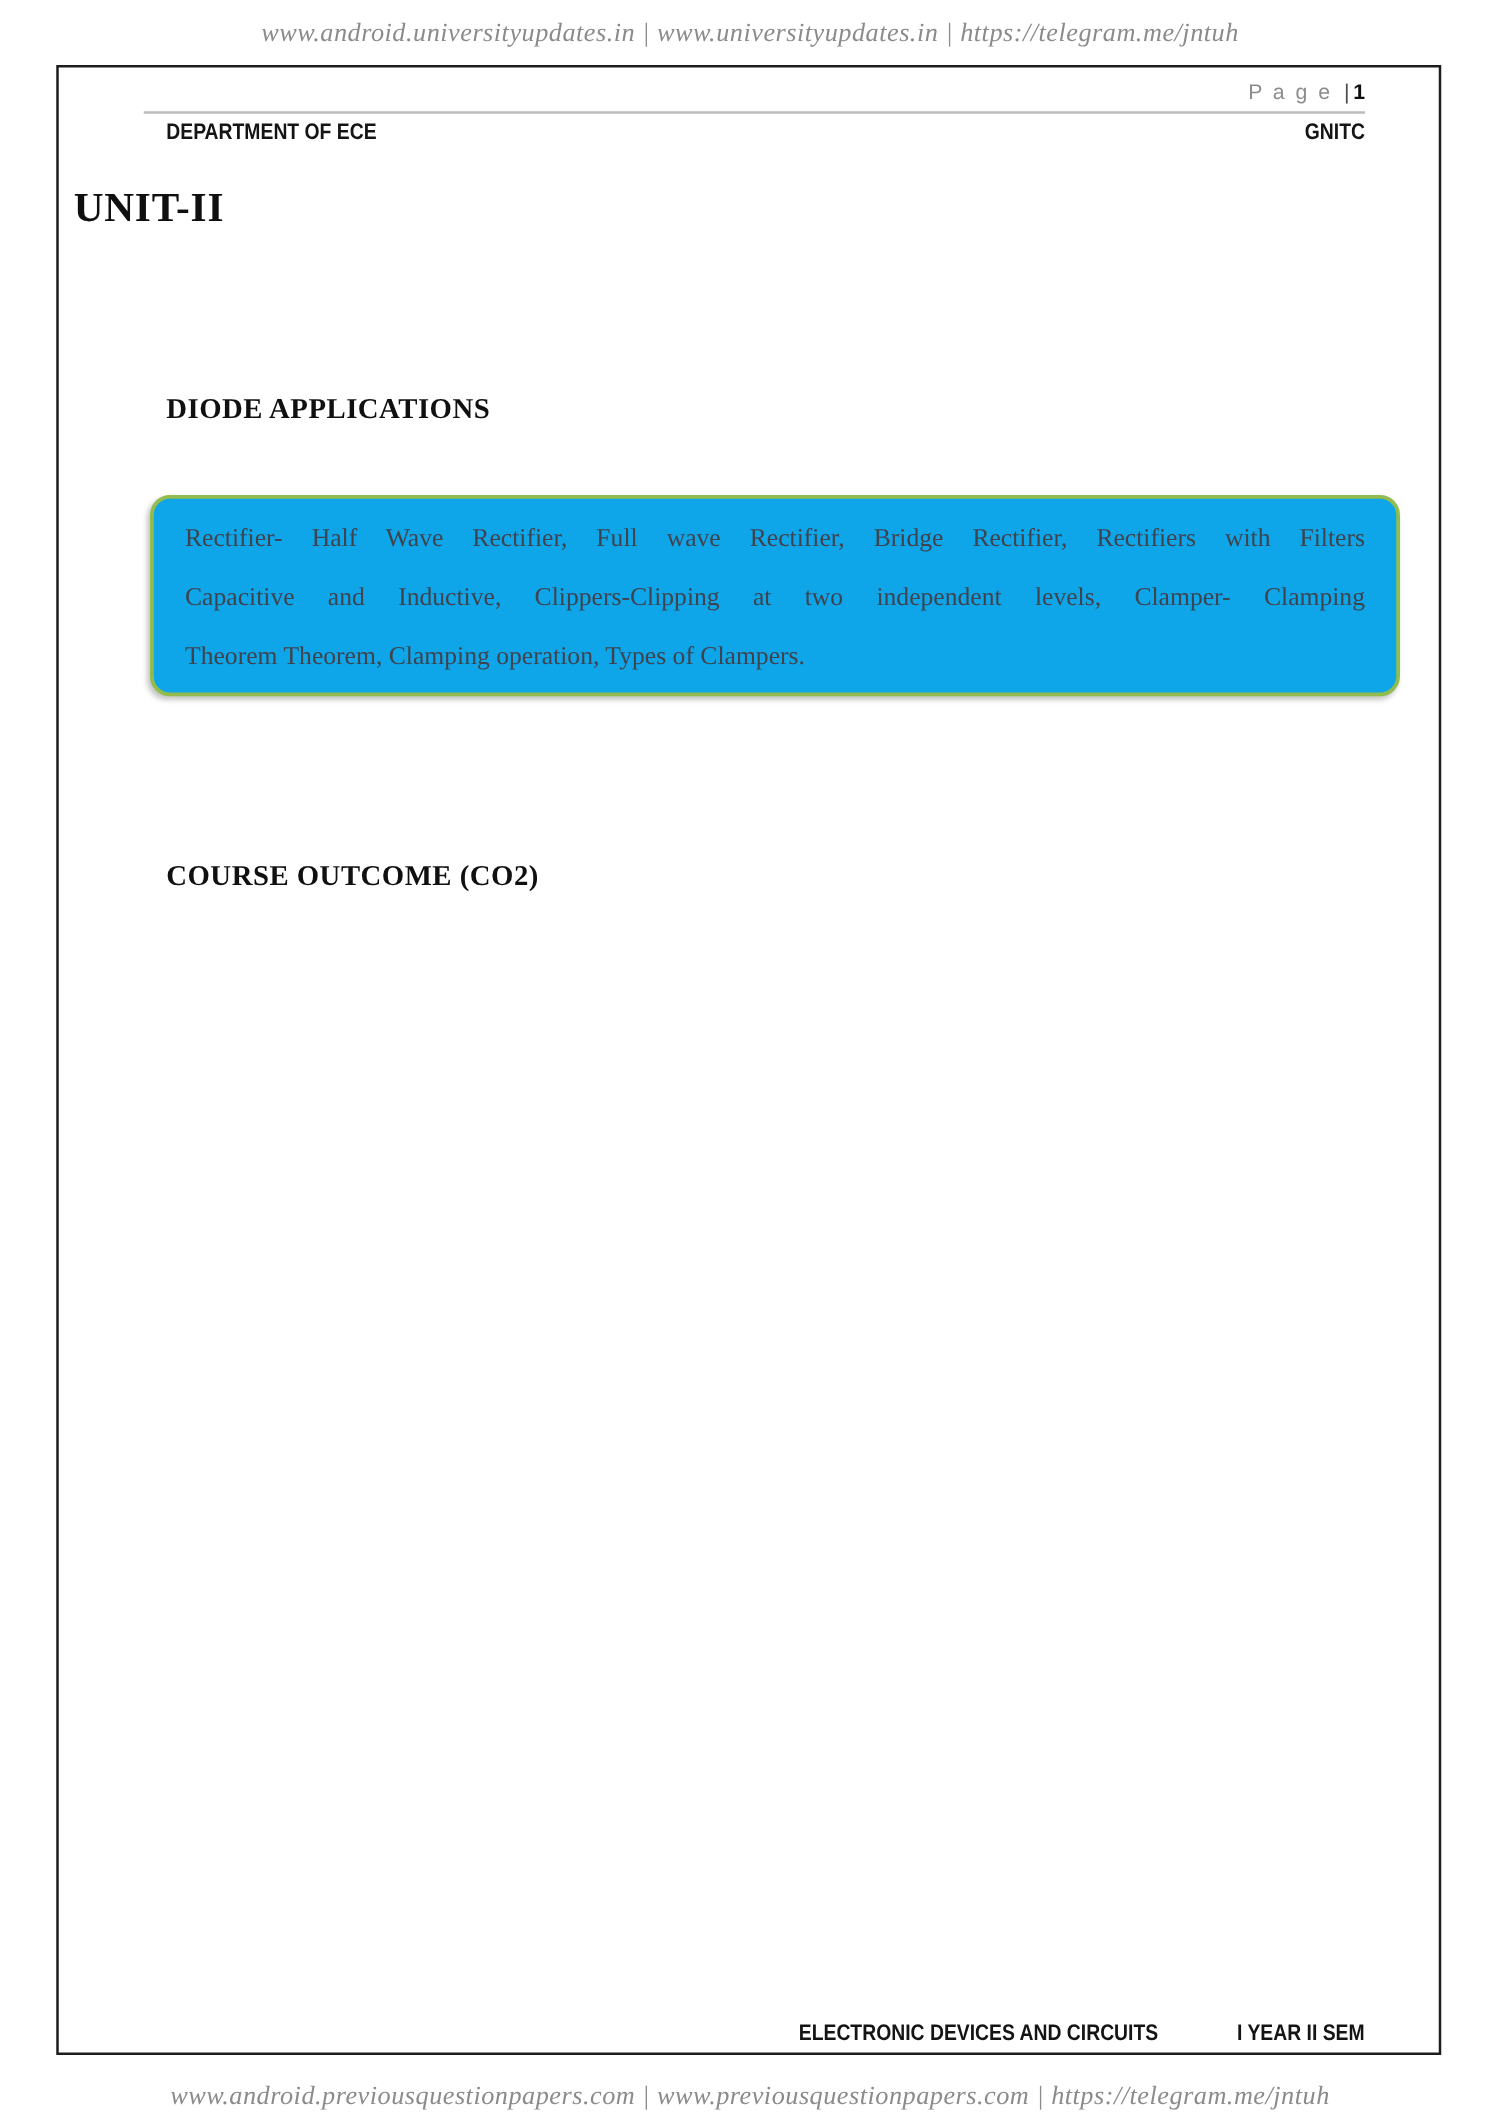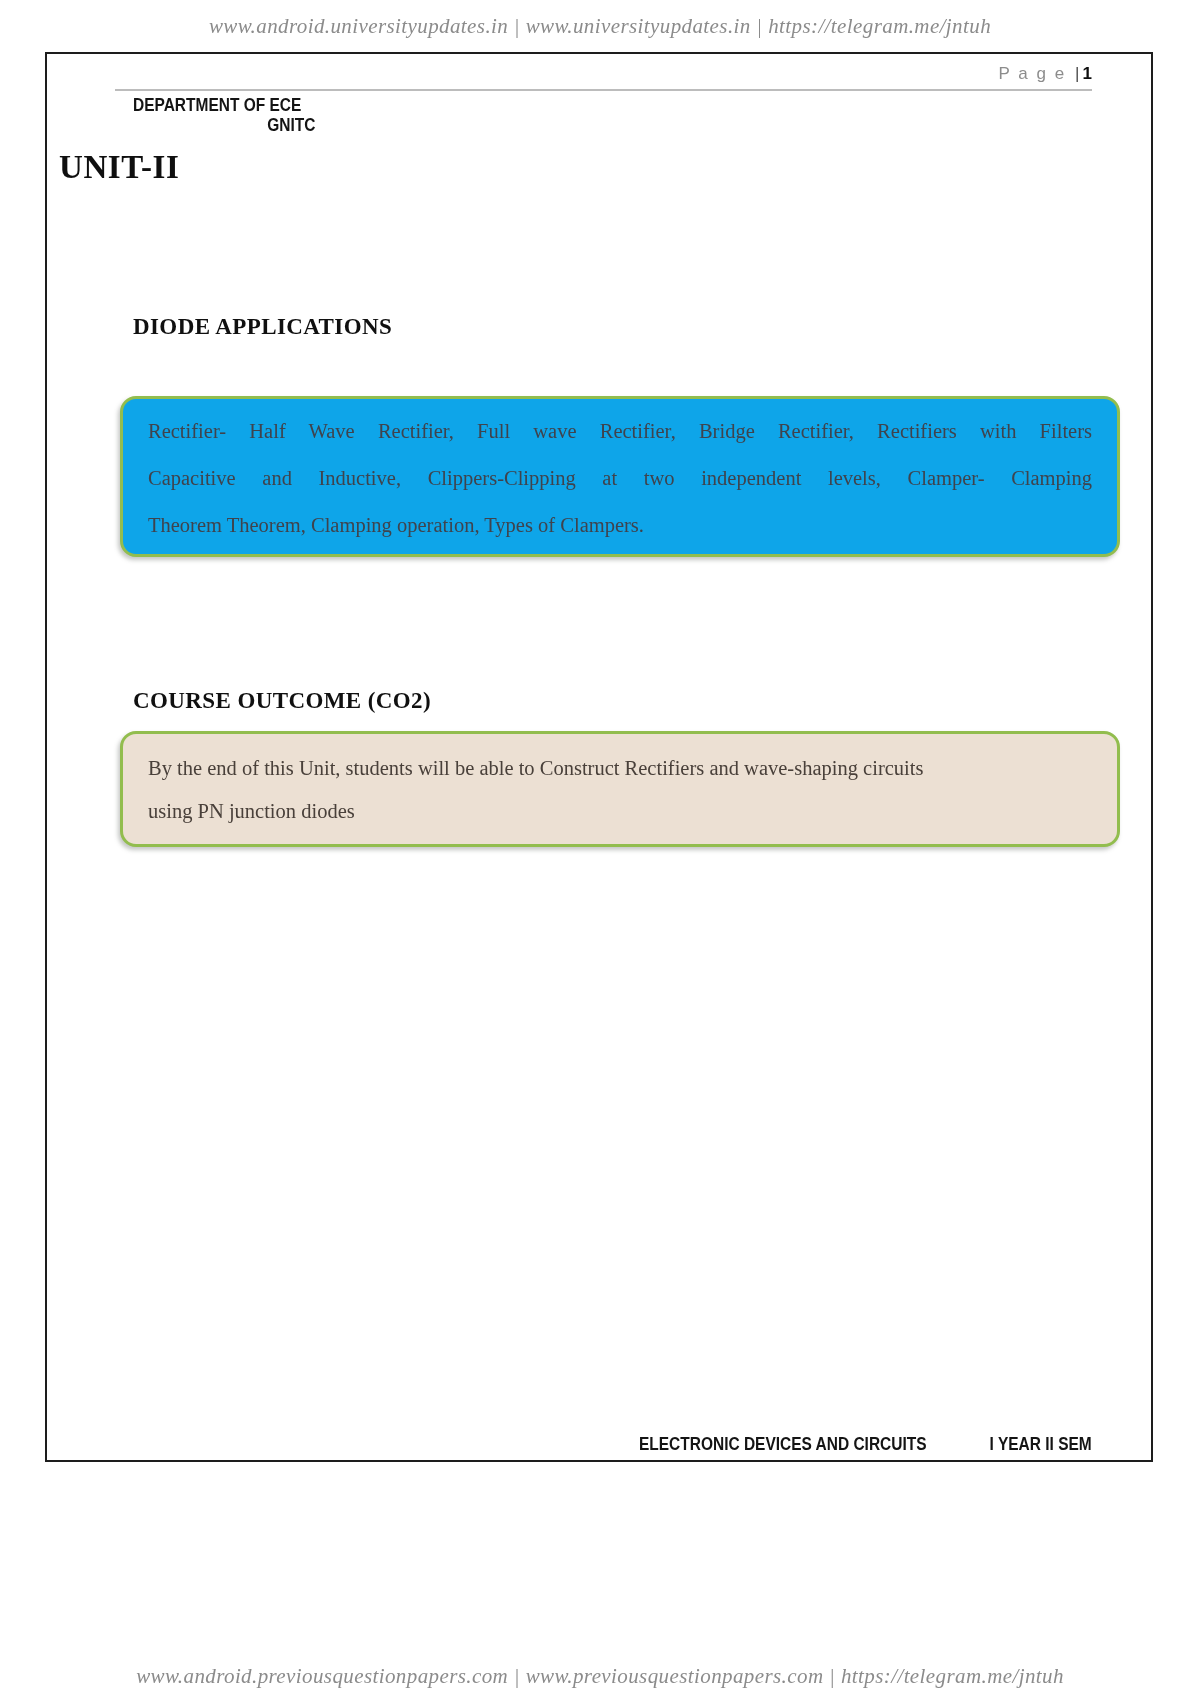--- a/index.html
+++ b/index.html
@@ -12,37 +12,37 @@
   .links-banner {
     position:absolute; left:0; width:1200px; text-align:center;
     font-family:"Liberation Serif", serif; font-style:italic;
     font-size:21px; color:#8b8b8b; letter-spacing:0.4px;
   }
   .links-top { top:14px; }
   .links-bottom { top:1664px; }
 
   
   .frame {
-    position:absolute; left:45px; top:52px; width:1108px; height:1410px;
+    position:absolute; left:45px; top:52px; width:1108px; height:1592px;
     border:2px solid #1d1d1d; box-sizing:border-box;
   }
 
   
   .page-indicator { position:absolute; top:10px; right:59px; font-size:17px; white-space:nowrap; }
   .pg-label { color:#8c8c8c; letter-spacing:2px; }
   .pg-sep   { color:#4a4a4a; margin:0 3px 0 9px; font-weight:400; }
   .pg-num   { color:#0e0e0e; font-weight:700; }
 
   .top-rule { position:absolute; top:35px; left:68px; right:59px; height:2px; background:#bcbcbc; }
 
   .header-row, .footer-row {
     position:absolute; display:flex; justify-content:space-between;
     font-weight:700; font-size:18px; color:#141414; line-height:20px;
   }
-  .header-row { top:41px; left:86px; right:59px;flex-direction:column; }
+  .header-row { top:41px; left:86px; right:59px; }
   .footer-row { bottom:6px; left:42px; right:59px;justify-content:flex-end; }
 
   .cond { display:inline-block; transform:scaleX(0.86); white-space:nowrap; }
   .from-left  { transform-origin:0 50%; }
   .from-right { transform-origin:100% 50%; }
 
   .unit-title {
     position:absolute; top:95px; left:12px; width:100%; margin:0; 
     font-family:"Liberation Serif", serif; font-weight:700; font-size:33px;
     color:#0f0f0f; letter-spacing:0.6px;
@@ -93,24 +93,20 @@
   <h2 class="heading heading-1">DIODE APPLICATIONS</h2>
 
   <div class="callout callout-syllabus" style="background-color: #0ea5e9; border-color: rgb(146, 189, 78);">
     <div class="line just">Rectifier- Half Wave Rectifier, Full wave Rectifier, Bridge Rectifier, Rectifiers with Filters</div>
     <div class="line just">Capacitive and Inductive, Clippers-Clipping at two independent levels, Clamper- Clamping</div>
     <div class="line">Theorem Theorem, Clamping operation, Types of Clampers.</div>
   </div>
 
   <h2 class="heading heading-2">COURSE OUTCOME (CO2)</h2>
 
-  <div class="callout callout-outcome" style="background-color: rgb(236, 224, 211); border-color: rgb(146, 189, 78);">
-    <div class="line">By the end of this Unit, students will be able to Construct Rectifiers and wave-shaping circuits</div>
-    <div class="line">using PN junction diodes</div>
-  </div>
 
   <div class="footer-row">
     <span class="cond from-left">ELECTRONIC DEVICES AND CIRCUITS</span>
     <span class="cond from-right">I YEAR II SEM</span>
   </div>
 
 </div>
 
 <div class="links-banner links-bottom" style="color: rgb(139, 139, 139);">www.android.previousquestionpapers.com | www.previousquestionpapers.com | https://telegram.me/jntuh</div>
 

